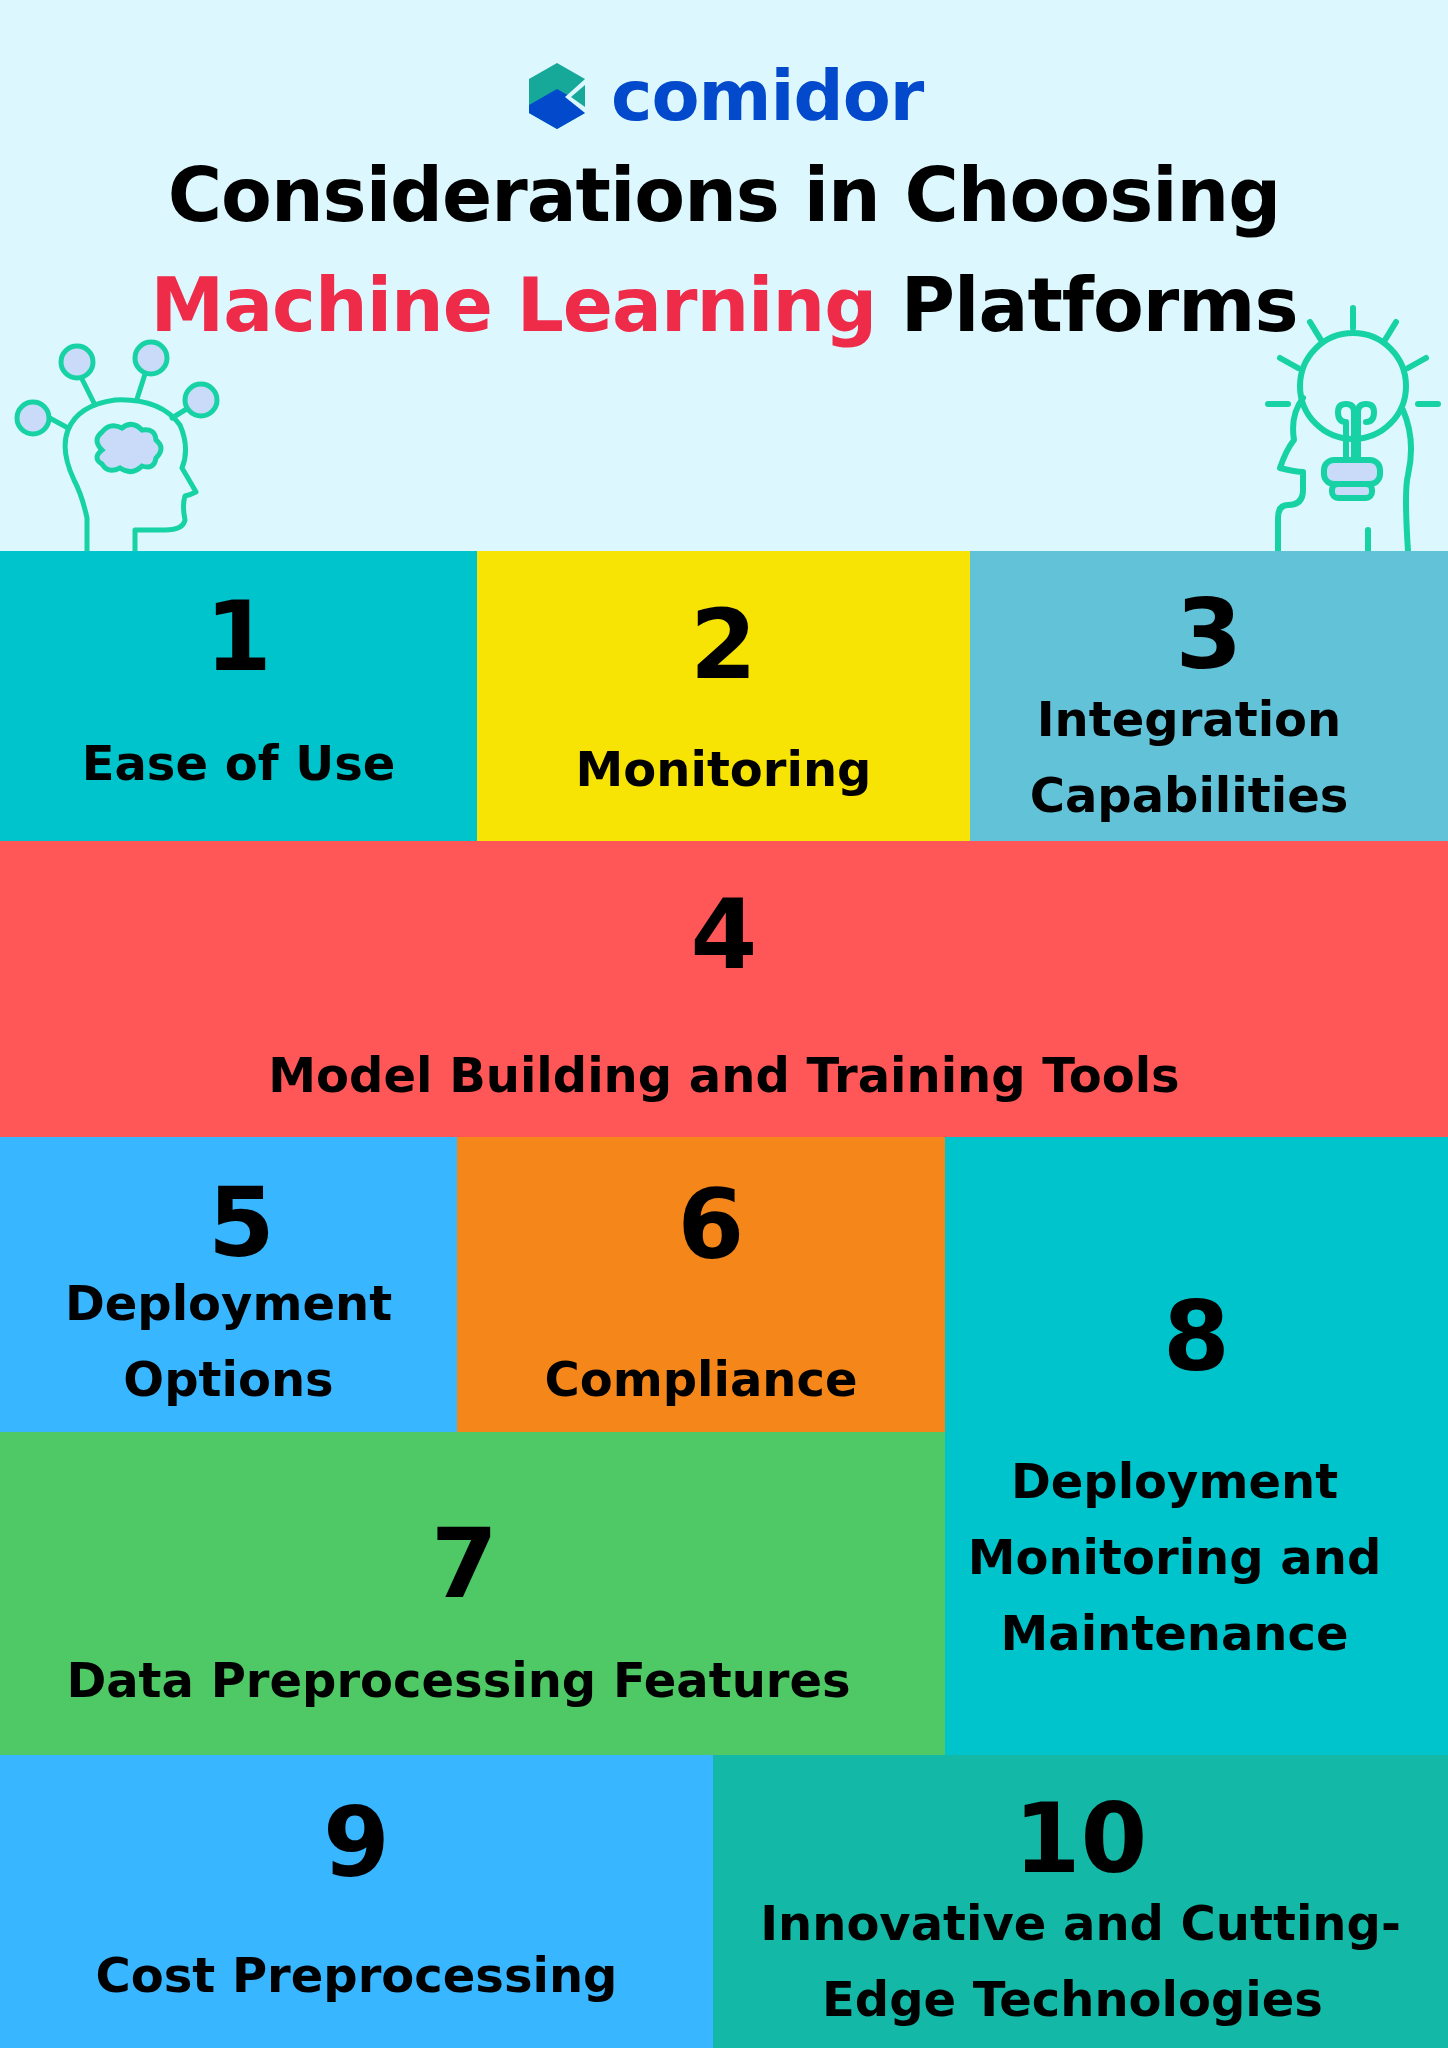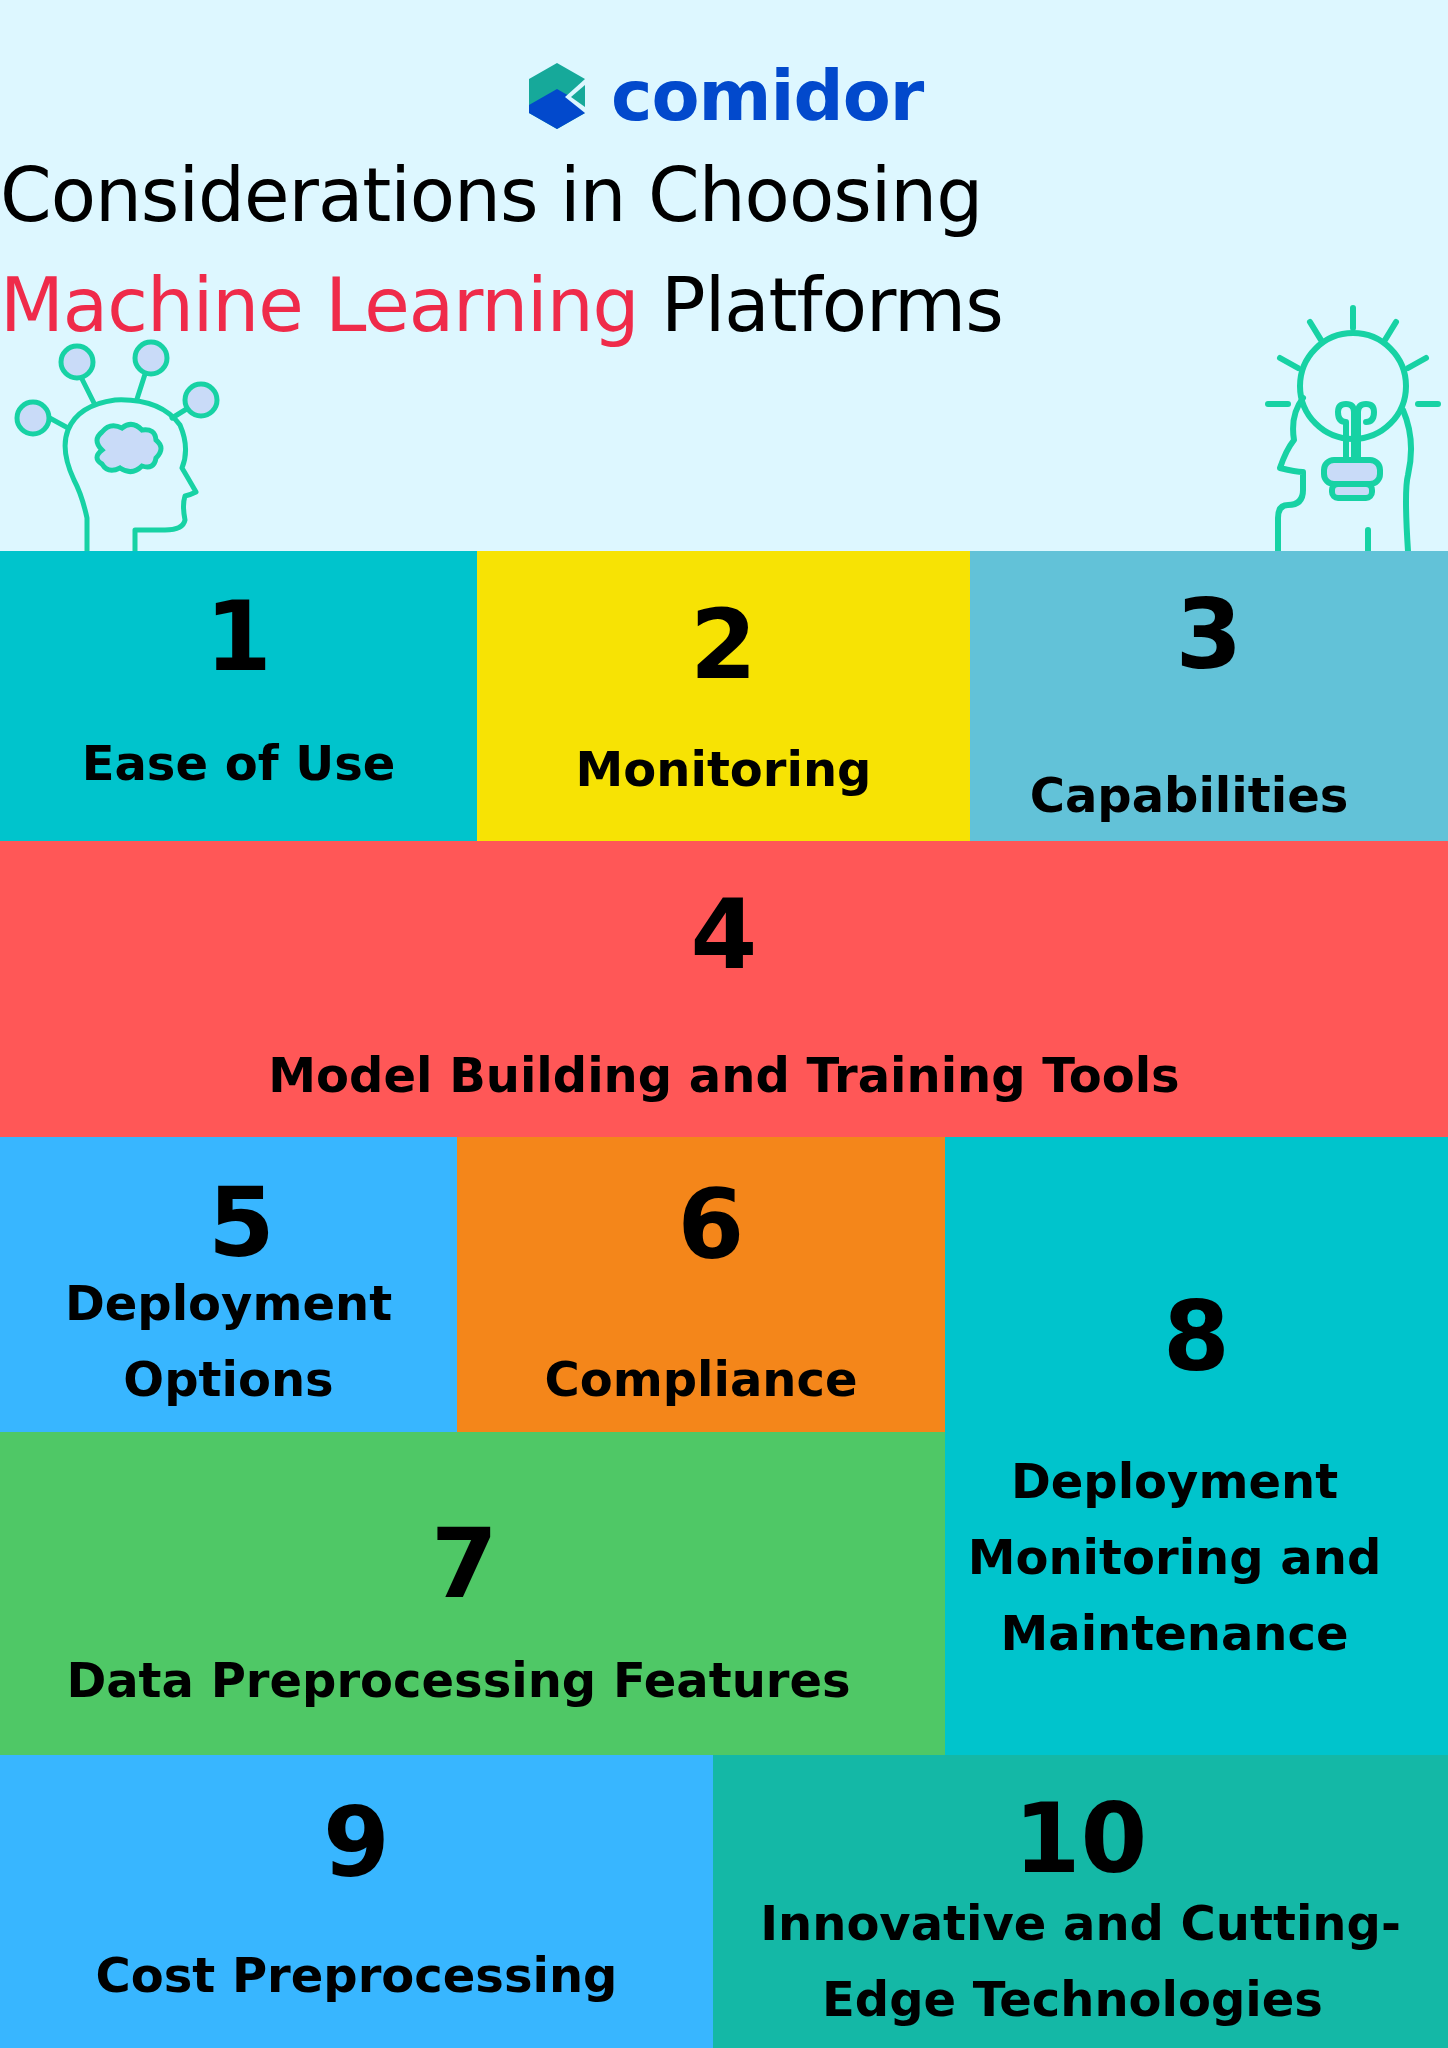--- a/index.html
+++ b/index.html
@@ -1,20 +1,20 @@
 <!DOCTYPE html>
 <html><head>
 <meta charset="utf-8">
 <style>
   html, body { margin:0; padding:0; }
   body { width:1448px; height:2048px; position:relative; overflow:hidden; background:#DDF7FF; font-family:"DejaVu Sans", sans-serif; color:#000; }
   .header { position:absolute; left:0; top:0; width:1448px; height:551px; background:#DDF7FF; }
   .logo { position:absolute; left:527px; top:58px; height:76px; display:flex; align-items:center; }
   .logo-text { font-family:"DejaVu Sans", sans-serif; font-weight:bold; font-size:70px; color:#0249CC; letter-spacing:-1px; margin-left:24px; line-height:1; }
-  .title { position:absolute; left:0; width:1448px; text-align:left; font-size:74px; font-weight:normal; line-height:1; letter-spacing:-1px; }
+  .title { position:absolute; left:0; width:1448px; text-align:center; font-size:74px; font-weight:bold; line-height:1; letter-spacing:-1px; }
   .title1 { top:158px; }
   .title2 { top:268px; }
   .accent { color:#EF2B4A; }
   .icon { position:absolute; }
   .cell { position:absolute; box-sizing:border-box; display:flex; flex-direction:column; align-items:center; text-align:center; }
   .num { font-weight:bold; line-height:1; position:absolute; left:0; width:100%; text-align:center; font-size:96px; }
   .lbl { position:absolute; left:0; width:100%; text-align:center; font-size:48px; font-weight:bold; line-height:76px; }
 </style>
 </head>
 <body>
@@ -74,20 +74,21 @@
 <div class="cell" style="left:0;top:551px;width:477px;height:290px;background:#00C4CC">
   <div class="num" style="top:38px">1</div>
   <div class="lbl" style="top:174px">Ease of Use</div>
 </div>
 <div class="cell" style="left:477px;top:551px;width:493px;height:290px;background:#F7E304">
   <div class="num" style="top:46px">2</div>
   <div class="lbl" style="top:180px">Monitoring</div>
 </div>
 <div class="cell" style="left:970px;top:551px;width:478px;height:290px;background:#62C2D8">
   <div class="num" style="top:36px">3</div>
+  <div class="lbl" style="top:130px;left:-20px">Integration</div>
   <div class="lbl" style="top:206px;left:-20px">Capabilities</div>
 </div>
 
 <div class="cell" style="left:0;top:841px;width:1448px;height:296px;background:#FF5757">
   <div class="num" style="top:46px">4</div>
   <div class="lbl" style="top:196px">Model Building and Training Tools</div>
 </div>
 
 <div class="cell" style="left:0;top:1137px;width:457px;height:295px;background:#38B6FF">
   <div class="num" style="top:38px;left:13px">5</div>

